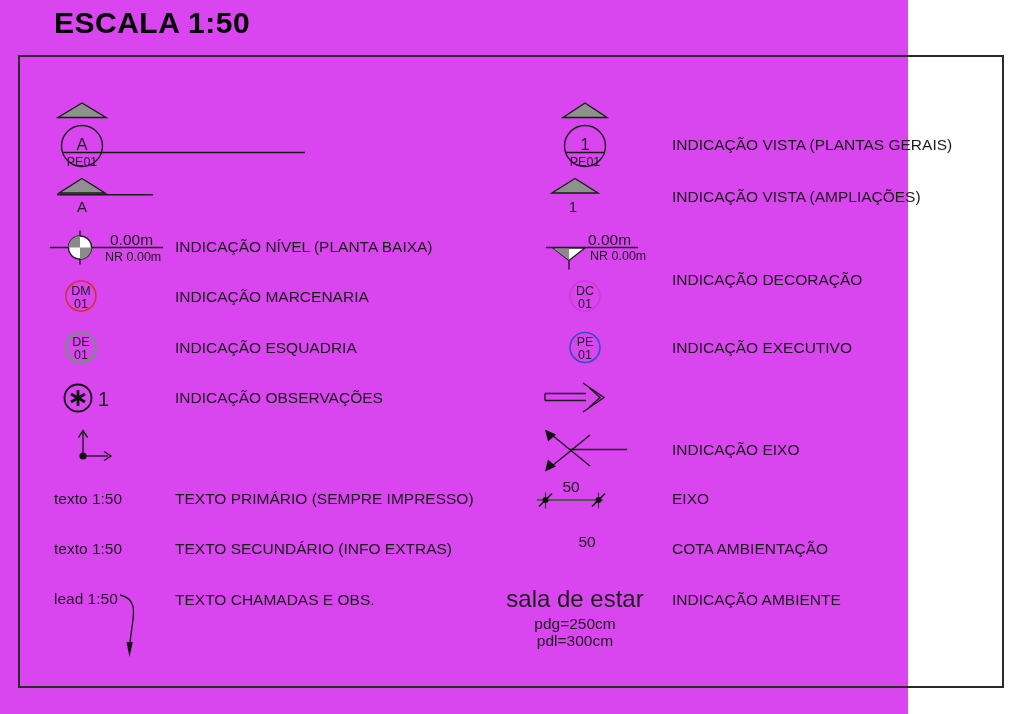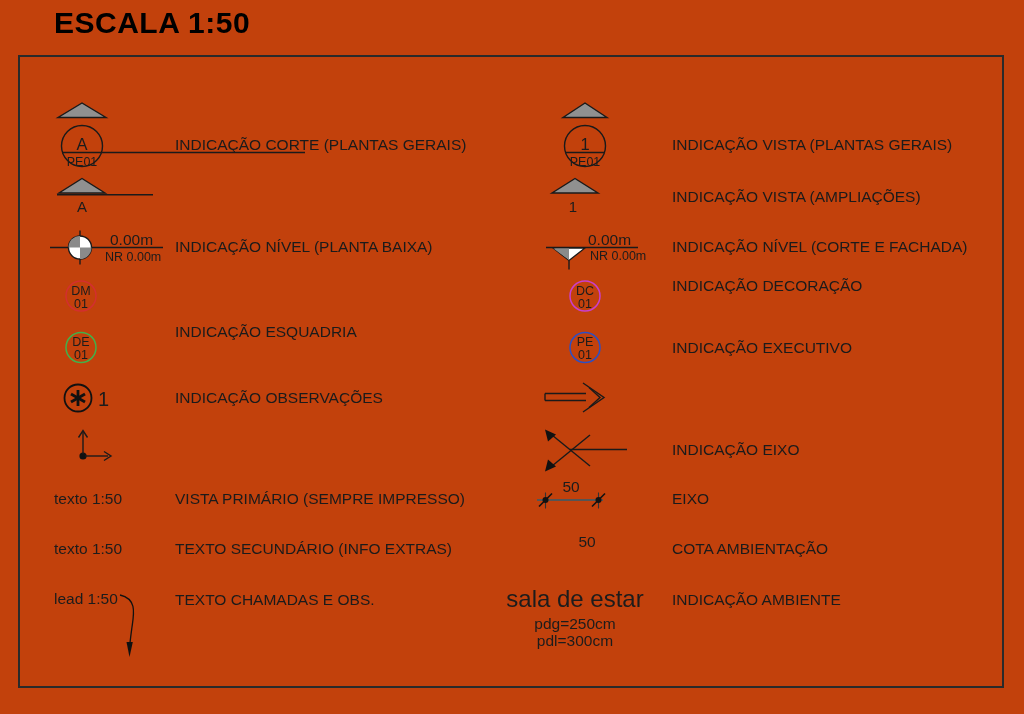--- a/index.html
+++ b/index.html
@@ -1,17 +1,17 @@
 <!DOCTYPE html>
 <html><head>
 <meta charset="utf-8">
 <style>
   html,body{margin:0;padding:0;background:#ffffff;}
   body{width:1024px;height:714px;overflow:hidden;font-family:"Liberation Sans",sans-serif;color:#1b1b1b;}
-  .page{position:relative;width:1024px;height:714px;background:#c2410c;}
+  .page{position:relative;width:908px;height:714px;background:#d946ef;}
   .title{position:absolute;left:54px;top:6px;font-size:30px;font-weight:bold;letter-spacing:.5px;color:#000;}
   .frame{position:absolute;left:18px;top:55px;width:986px;height:633px;border:2px solid #2a2a2a;box-sizing:border-box;}
   .overlay{position:absolute;left:0;top:0;width:1024px;height:714px;}
   .lbl{position:absolute;font-size:15.5px;line-height:1;white-space:nowrap;transform:translateY(-50%);color:#1b1b1b;}
   .lft{left:175px;} .rgt{left:672px;}
   svg text{font-family:"Liberation Sans",sans-serif;fill:#1c1c1c;}
   .ln{fill:none;stroke:#1a1a1a;stroke-width:1.4;}
   .tri{fill:#909090;stroke:#1a1a1a;stroke-width:1.4;}
   .qd{fill:#8a8a8a;stroke:none;}
   .dot{fill:#111;stroke:none;}
@@ -150,31 +150,30 @@
 
     <text x="587" y="547" text-anchor="middle" font-size="15.5">50</text>
 
     <g>
       <text x="575" y="607" text-anchor="middle" font-size="24">sala de estar</text>
       <text x="575" y="629" text-anchor="middle" font-size="15.5">pdg=250cm</text>
       <text x="575" y="646" text-anchor="middle" font-size="15.5">pdl=300cm</text>
     </g>
   </svg>
 
-  <div class="lbl lft" style="top:145px">INDICAÇÃO CORTE (PLANTAS GERAIS)</div>
   <div class="lbl lft" style="top:247px">INDICAÇÃO NÍVEL (PLANTA BAIXA)</div>
-  <div class="lbl lft" style="top:332px">INDICAÇÃO ESQUADRIA</div>
+  <div class="lbl lft" style="top:297px">INDICAÇÃO MARCENARIA</div>
+  <div class="lbl lft" style="top:348px">INDICAÇÃO ESQUADRIA</div>
   <div class="lbl lft" style="top:398px">INDICAÇÃO OBSERVAÇÕES</div>
-  <div class="lbl lft" style="top:499px">VISTA PRIMÁRIO (SEMPRE IMPRESSO)</div>
+  <div class="lbl lft" style="top:499px">TEXTO PRIMÁRIO (SEMPRE IMPRESSO)</div>
   <div class="lbl lft" style="top:549px">TEXTO SECUNDÁRIO (INFO EXTRAS)</div>
   <div class="lbl lft" style="top:600px">TEXTO CHAMADAS E OBS.</div>
 
   <div class="lbl rgt" style="top:197px">INDICAÇÃO VISTA (AMPLIAÇÕES)</div>
   <div class="lbl rgt" style="top:145px">INDICAÇÃO VISTA (PLANTAS GERAIS)</div>
-  <div class="lbl rgt" style="top:247px">INDICAÇÃO NÍVEL (CORTE E FACHADA)</div>
-  <div class="lbl rgt" style="top:286px">INDICAÇÃO DECORAÇÃO</div>
+  <div class="lbl rgt" style="top:280px">INDICAÇÃO DECORAÇÃO</div>
   <div class="lbl rgt" style="top:348px">INDICAÇÃO EXECUTIVO</div>
   <div class="lbl rgt" style="top:450px">INDICAÇÃO EIXO</div>
   <div class="lbl rgt" style="top:499px">EIXO</div>
   <div class="lbl rgt" style="top:549px">COTA AMBIENTAÇÃO</div>
   <div class="lbl rgt" style="top:600px">INDICAÇÃO AMBIENTE</div>
 
 </div>
 
 </body></html>

